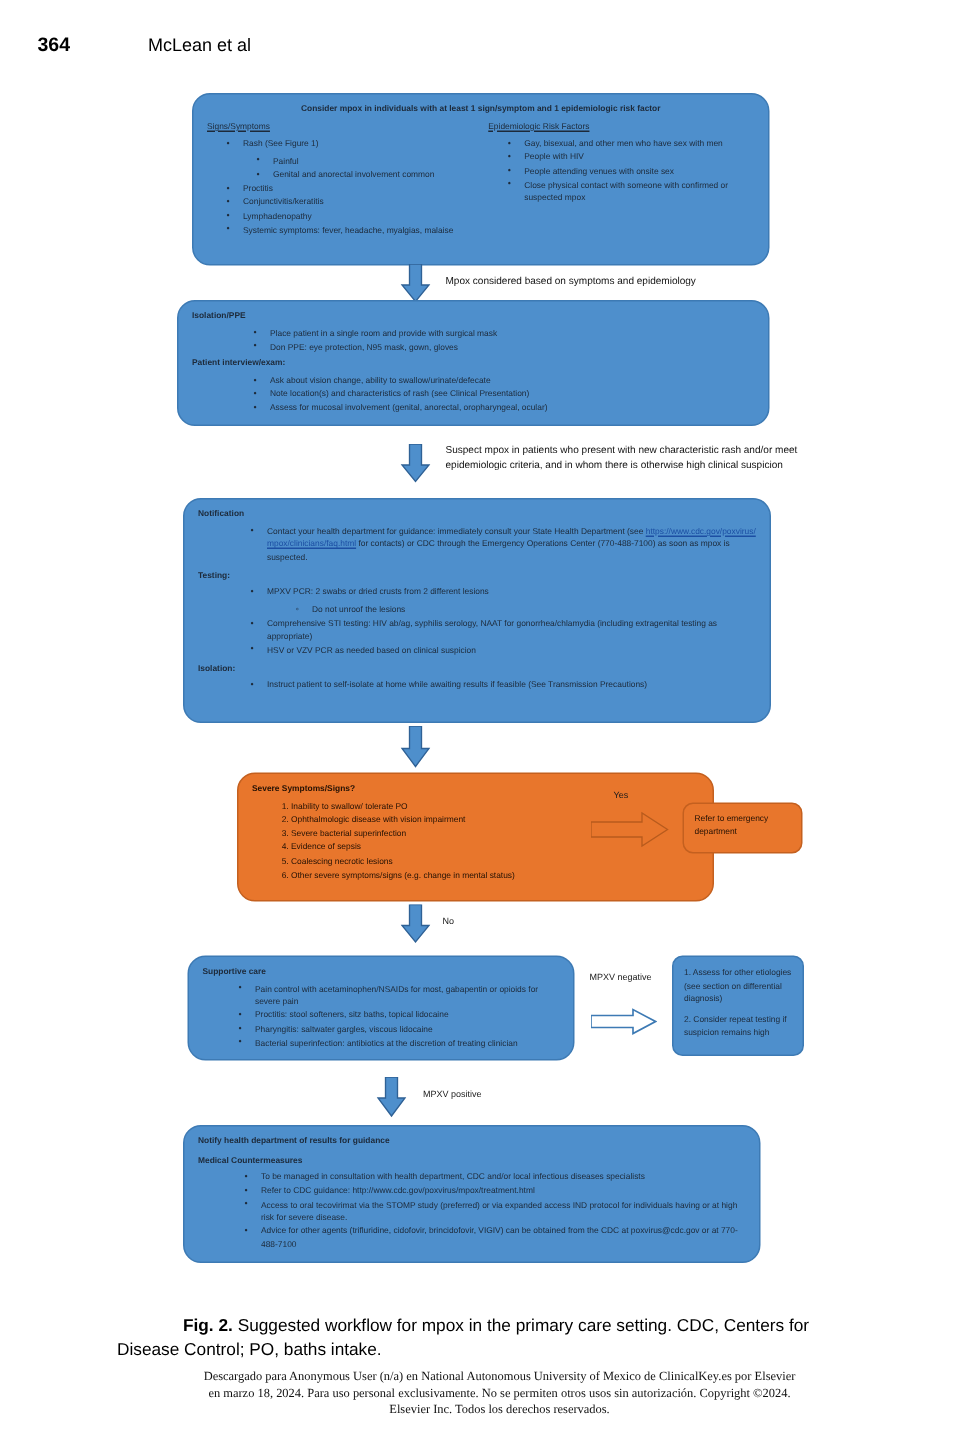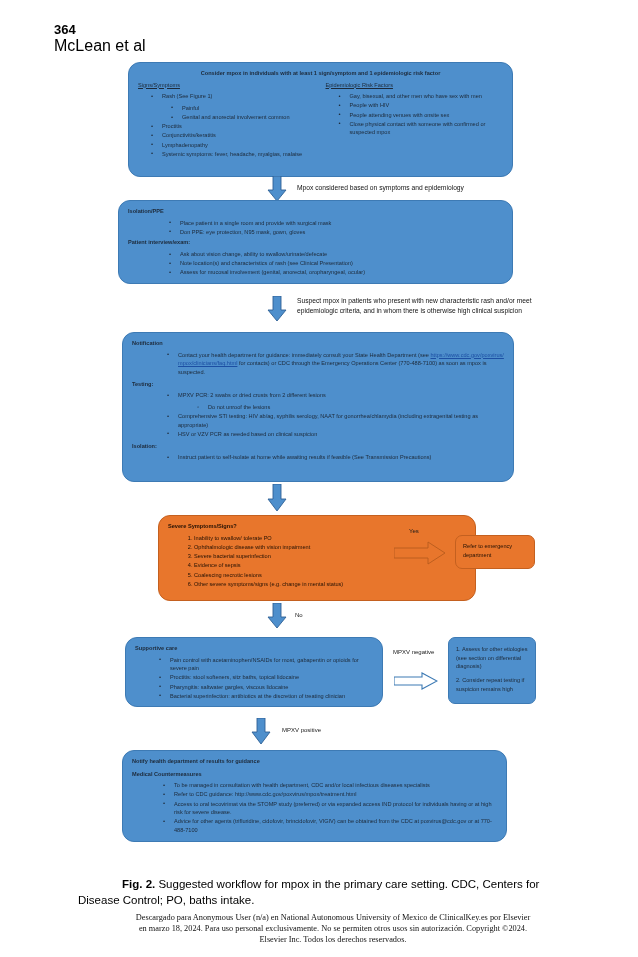--- a/index.html
+++ b/index.html
@@ -8,23 +8,23 @@
     width:638px;height:957px;
     background:#ffffff;
     font-family:"Liberation Sans", sans-serif;
     color:#000;
     position:relative;
     overflow:hidden;
   }
   .page{position:relative;width:638px;height:957px;}
 
   
-  .runhead{position:absolute;left:25px;top:22px;display:flex;align-items:baseline;flex-direction:column;}
+  .runhead{position:absolute;left:25px;top:22px;display:flex;align-items:baseline;}
   .runhead .folio{font-weight:bold;font-size:13px;letter-spacing:0;}
-  .runhead .authors{font-size:16px;margin-left:29px;}
+  .runhead .authors{font-size:12px;margin-left:52px;}
 
   
   .box{
     position:absolute;
     box-sizing:border-box;
     background:#4e8fcc;
     border:1px solid #3d7ab4;
     border-radius:12px;
     color:#1d2a3a;
     font-size:5.6px;

